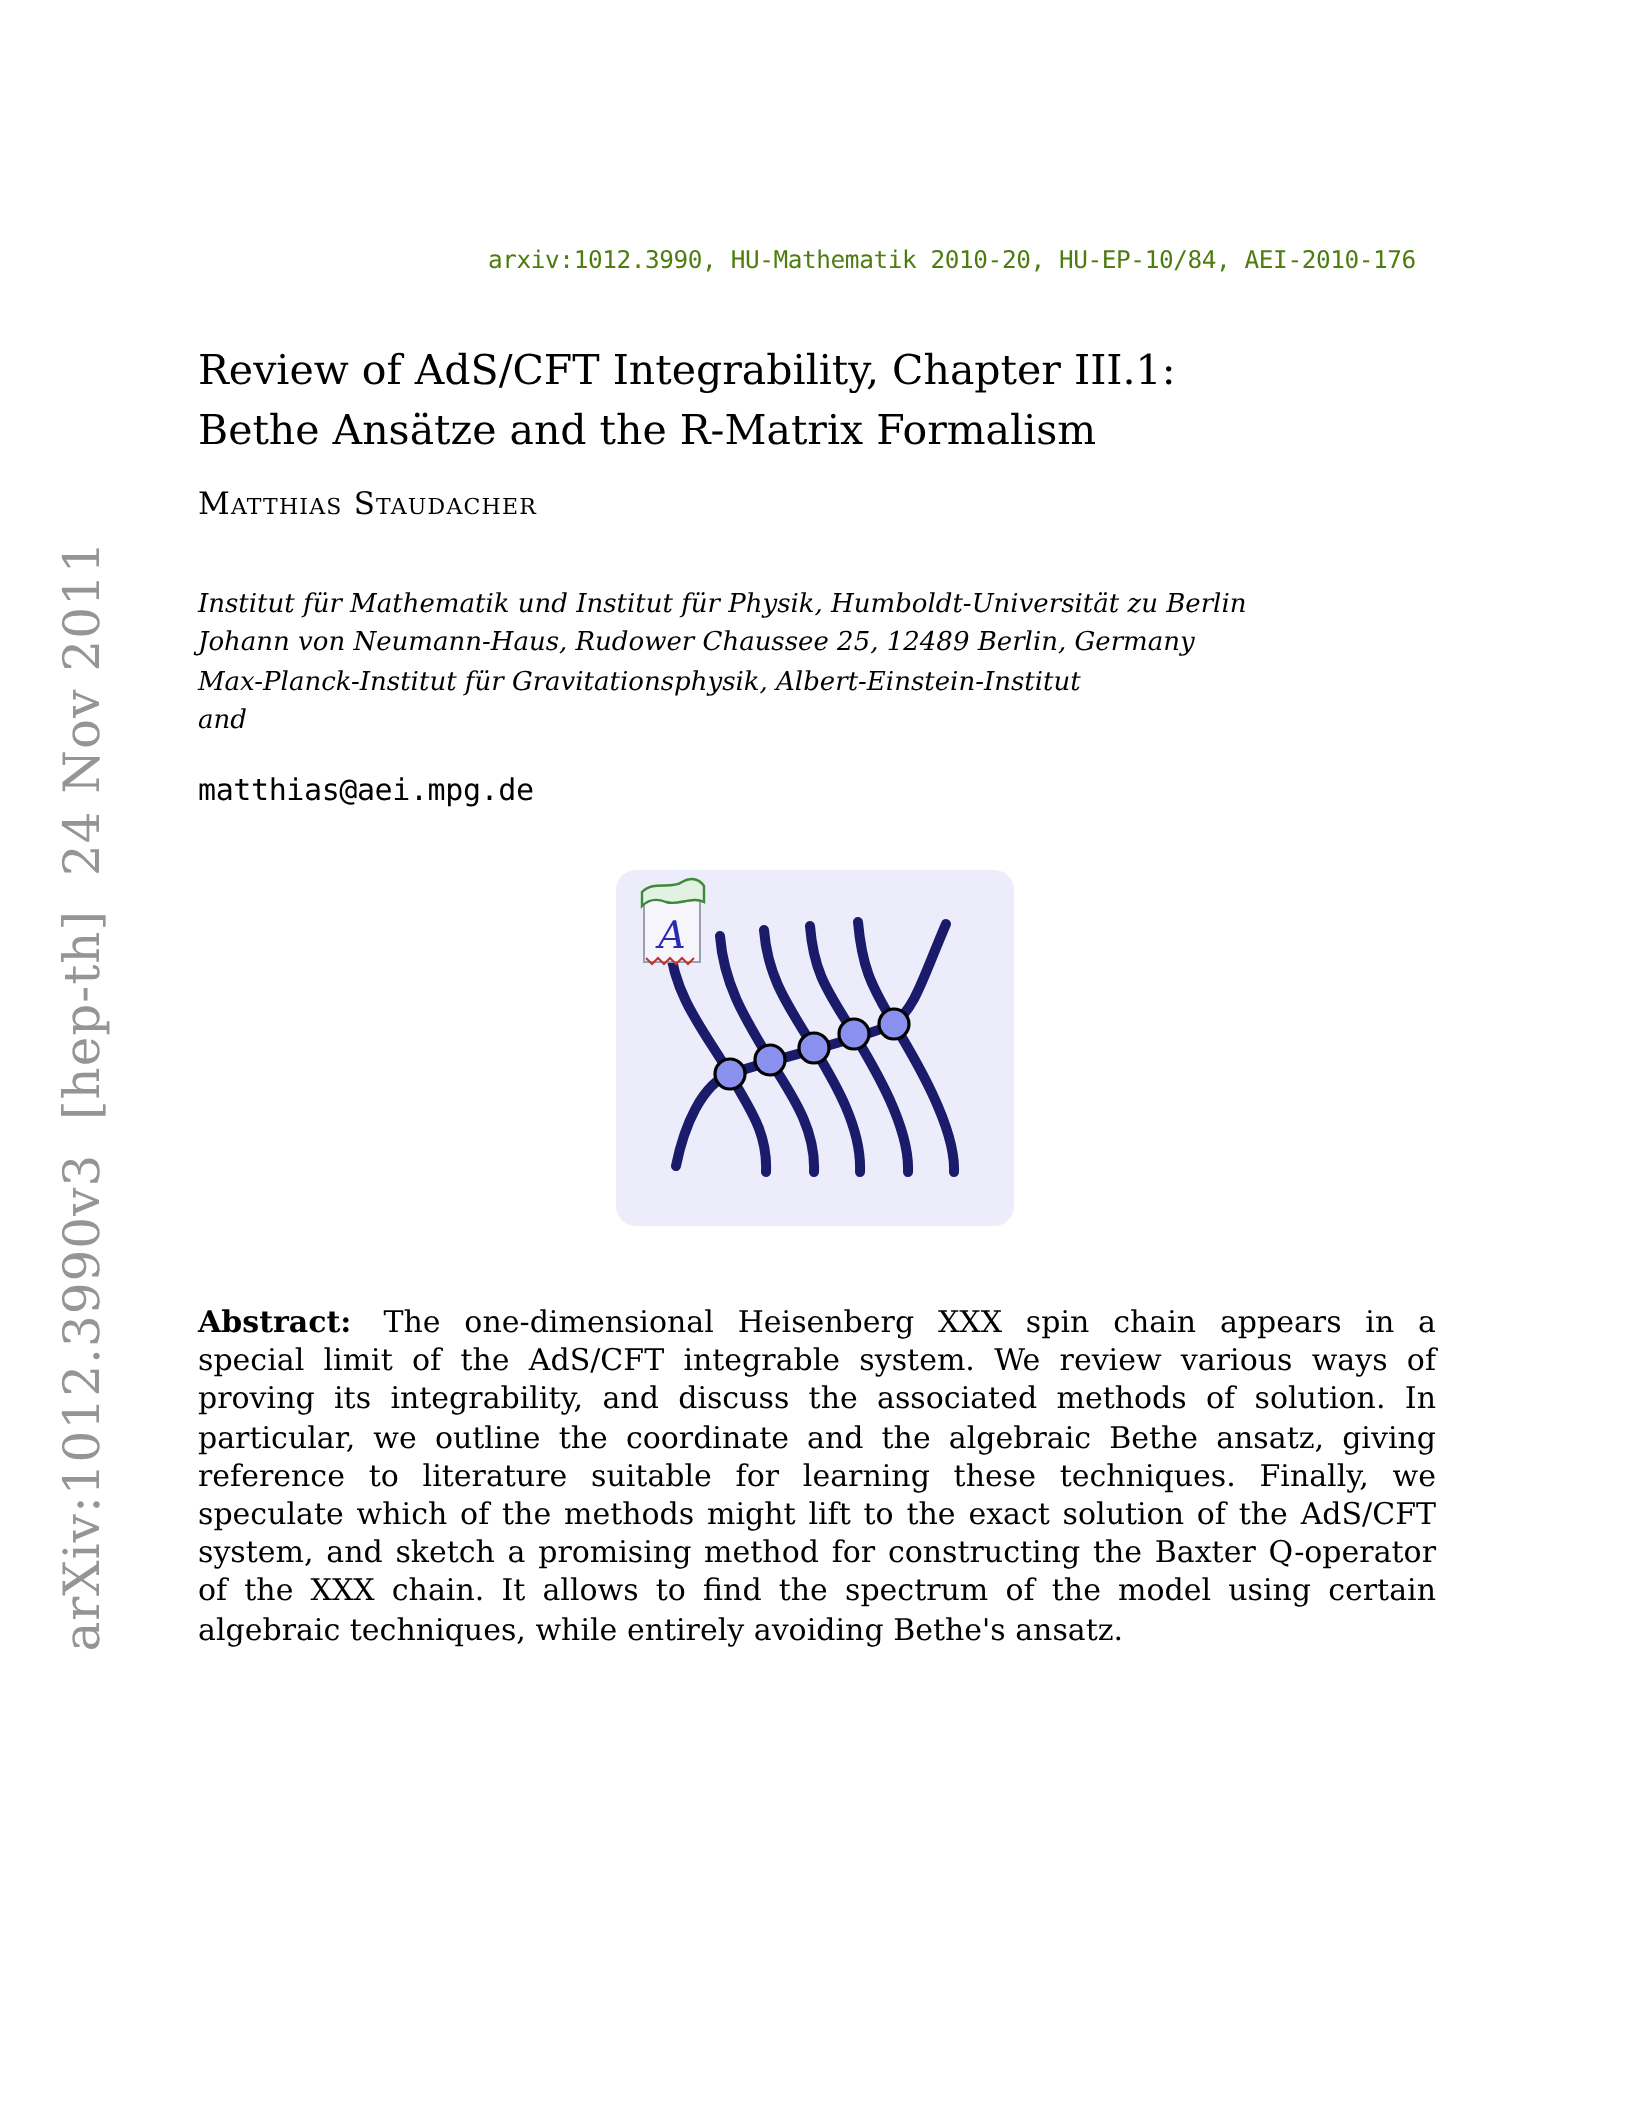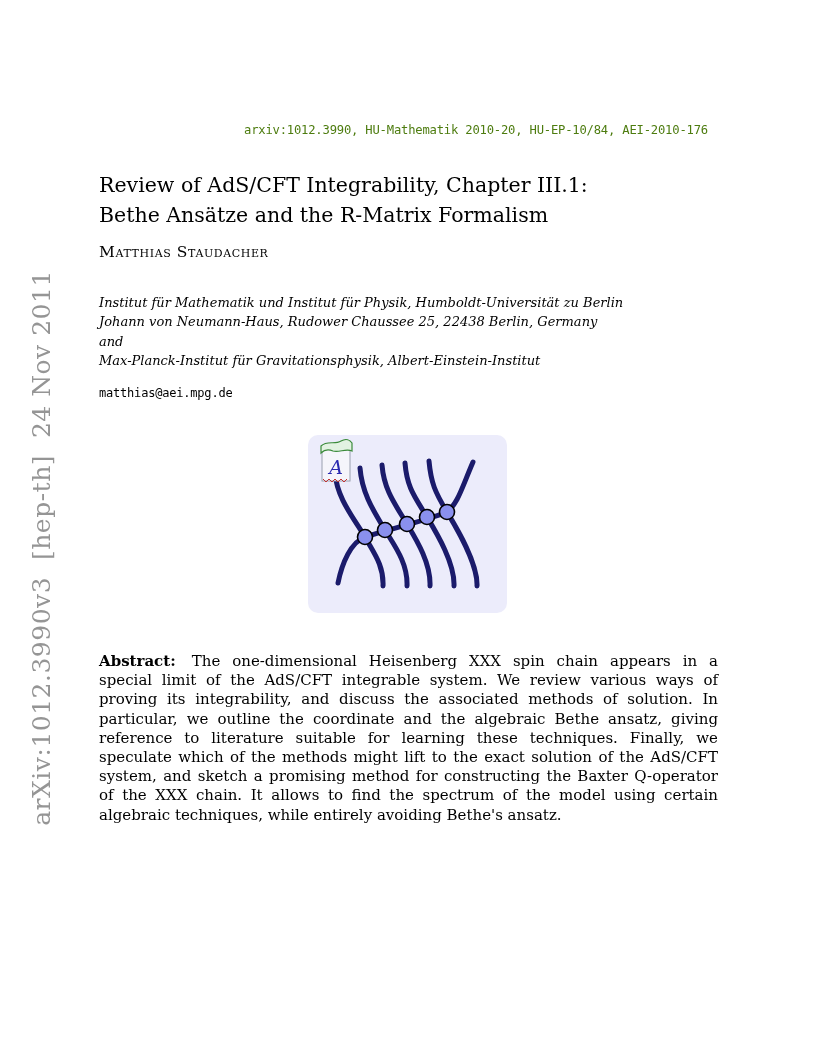--- a/index.html
+++ b/index.html
@@ -28,21 +28,21 @@
     font-size:15.5px;font-variant:small-caps;letter-spacing:0.6px;
   }
   .affiliation-block{
     position:absolute;left:99px;top:293px;
     font-style:italic;font-size:13px;line-height:19.3px;
     white-space:nowrap;
   }
   .email-line{
     position:absolute;left:99px;top:386px;
     font-family:"DejaVu Sans Mono", monospace;
-    font-size:12px;letter-spacing:-0.2px;
+    font-size:15px;letter-spacing:-0.2px;
   }
   .figure-box{
     position:absolute;left:308px;top:435px;
     width:199px;height:178px;
     background:var(--fig-bg,#ececfb);
     border-radius:10px;
   }
   .figure-box svg{display:block;width:100%;height:100%;}
   .abstract-block{
     position:absolute;left:99px;top:652px;width:619px;
@@ -76,23 +76,23 @@
 
   <div class="title-block">
     <div>Review of AdS/CFT Integrability, Chapter III.1:</div>
     <div>Bethe Ansätze and the R-Matrix Formalism</div>
   </div>
 
   <div class="author-line">Matthias Staudacher</div>
 
   <div class="affiliation-block">
     <div>Institut für Mathematik und Institut für Physik, Humboldt-Universität zu Berlin</div>
-    <div>Johann von Neumann-Haus, Rudower Chaussee 25, 22438 Berlin, Germany</div>
+    <div>Johann von Neumann-Haus, Rudower Chaussee 25, 12489 Berlin, Germany</div>
+    <div>Max-Planck-Institut für Gravitationsphysik, Albert-Einstein-Institut</div>
     <div>and</div>
-    <div>Max-Planck-Institut für Gravitationsphysik, Albert-Einstein-Institut</div>
   </div>
 
   <div class="email-line">matthias@aei.mpg.de</div>
 
   <div class="figure-box">
     <svg viewBox="0 0 199 178">
 
       <path class="braid-strand" d="M 27 38 C 29 63, 45 82, 57 102 C 65 117, 76 130, 75 151"></path>
       <path class="braid-strand" d="M 52 33 C 54 58, 65 75, 77 95 C 86 110, 100 128, 99 151"></path>
       <path class="braid-strand" d="M 74 30 C 76 55, 87 69, 99 89 C 108 104, 123 128, 122 151"></path>

